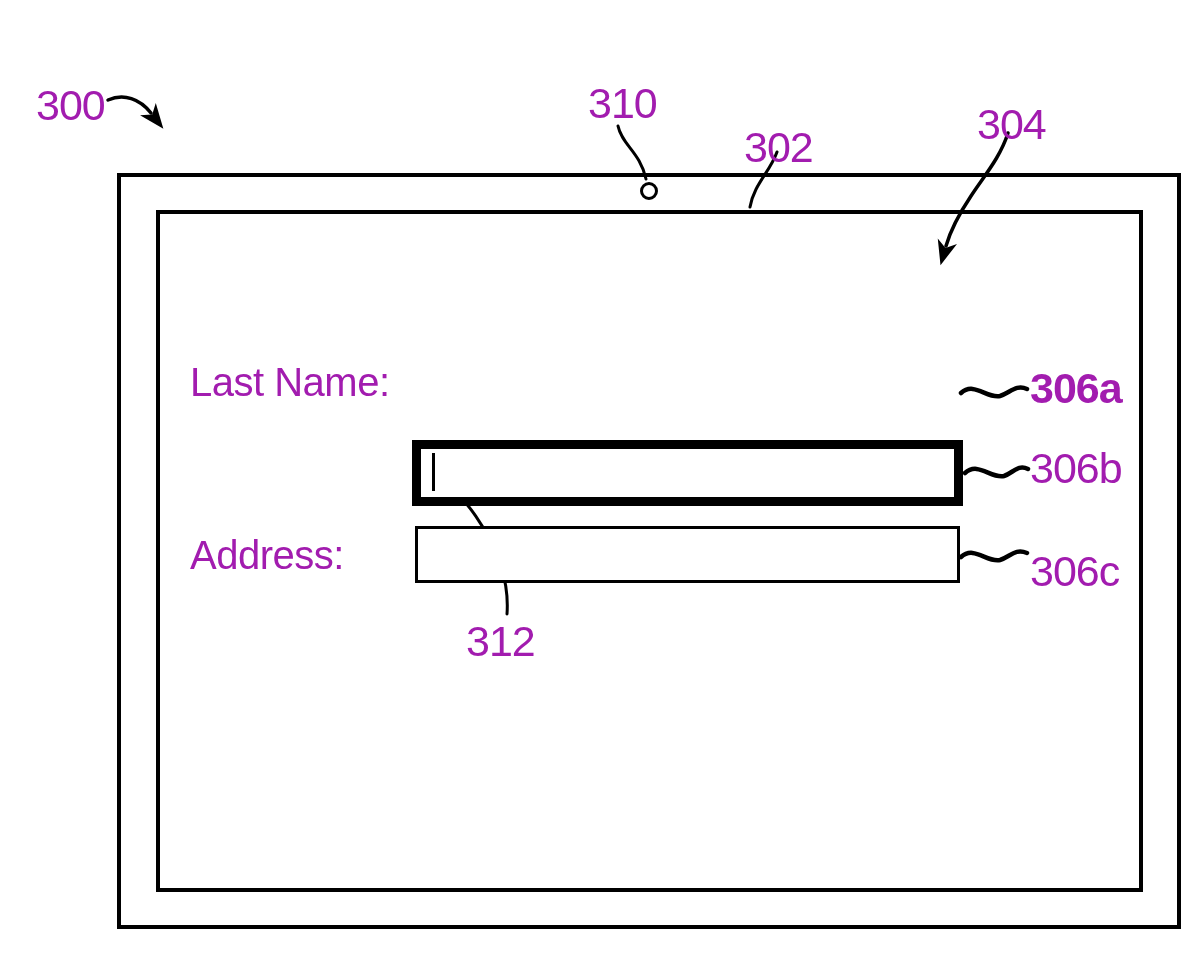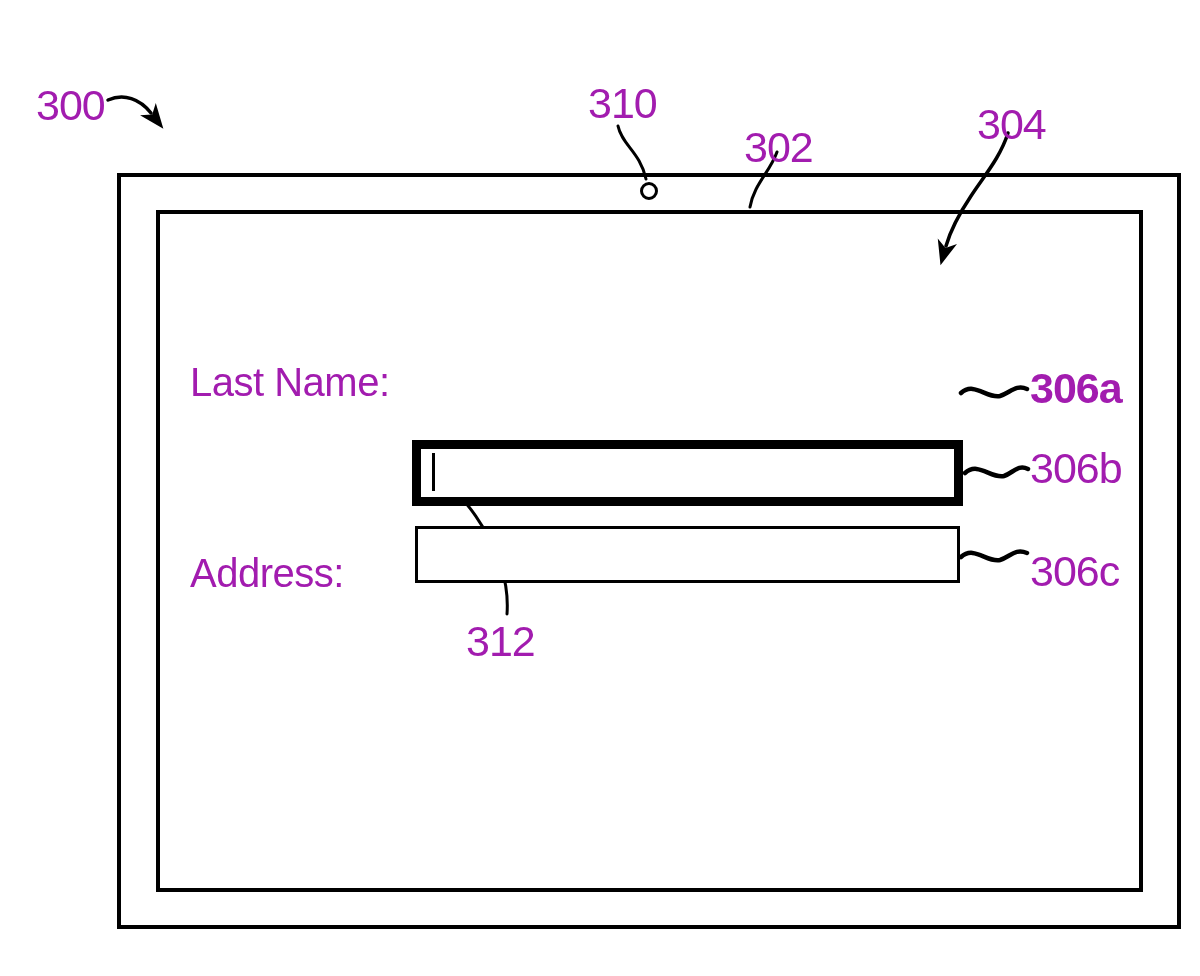--- a/index.html
+++ b/index.html
@@ -43,21 +43,21 @@
   .r312 { left: 466px; top: 620px; }
   .field-label {
     position: absolute;
     font-size: 40px;
     line-height: 1.1;
     letter-spacing: -0.5px;
     white-space: nowrap;
   }
   .fl-first { left: 190px; top: 360px; }
   .fl-last  { left: 188px; top: 448px; }
-  .fl-addr  { left: 190px; top: 551px; }
+  .fl-addr  { left: 190px; top: 533px; }
   .input-box { position: absolute; box-sizing: border-box; background: #fff; }
   .box-first { left: 415px; top: 364px; width: 545px; height: 57px; border: 3px solid #000; }
   .box-last  { left: 412px; top: 440px; width: 551px; height: 66px; border: 9px solid #000; }
   .box-addr  { left: 415px; top: 526px; width: 545px; height: 57px; border: 3px solid #000; }
   .input-value {
     position: absolute; left: 26px; top: 3px;
     font-family: "DejaVu Serif", "Liberation Serif", serif;
     font-weight: bold;
     font-size: 40px;
     line-height: 1.1;

